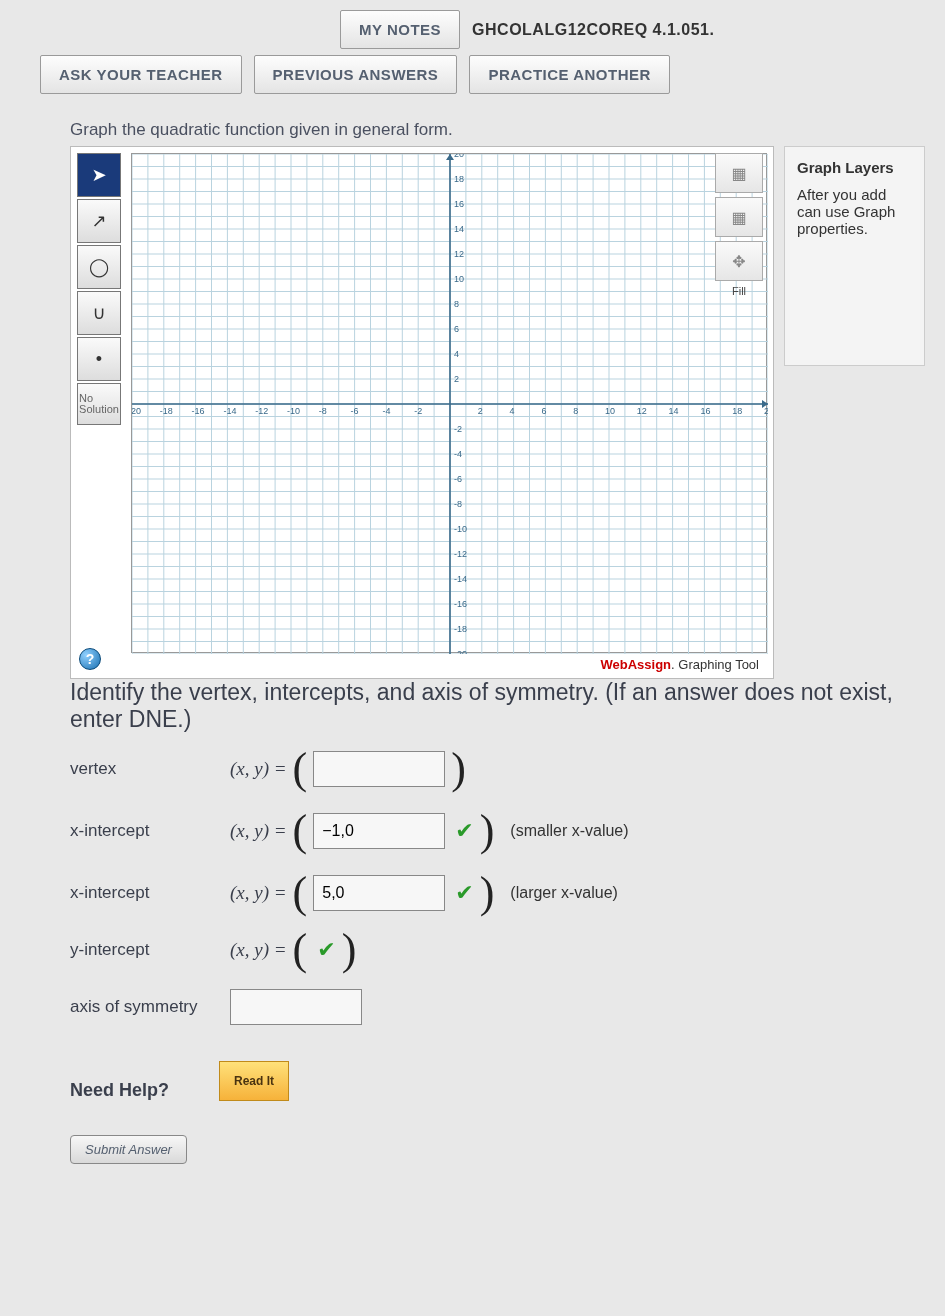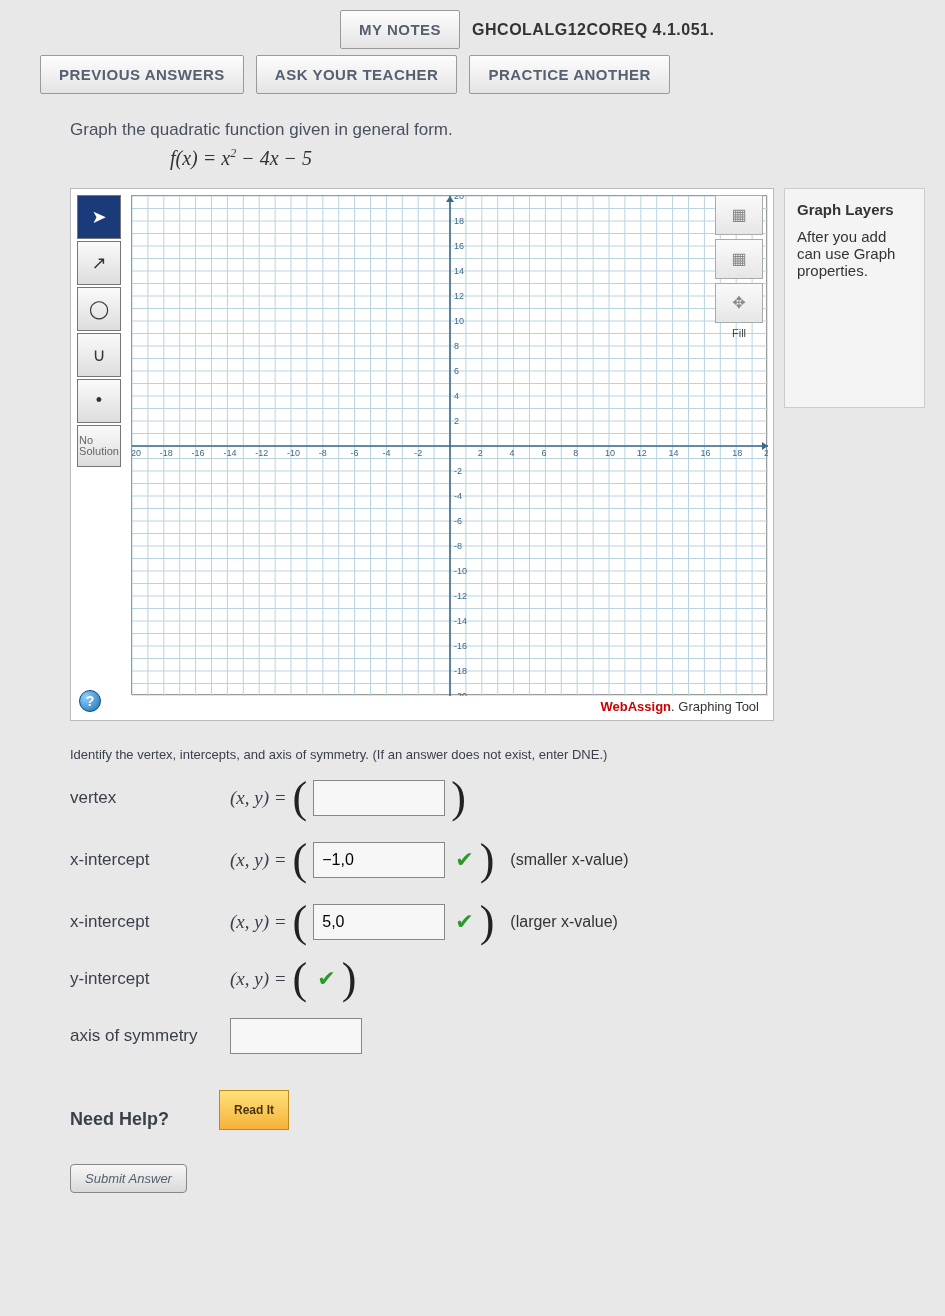--- a/index.html
+++ b/index.html
@@ -112,23 +112,22 @@
   }
   .side-panel .hdr { font-weight:bold; margin-bottom:10px; }
   .brand {
     text-align:right;
     font-size:13px;
     color:#333;
     padding:4px 8px 0 0;
   }
   .brand b { color:#c00; }
   .identify {
-    margin-top:26px;
     color:#3a3f4c;
-    font-size:13px;
+    font-size:23px;
   }
   .answer-grid {
     margin-top:18px;
     display:grid;
     grid-template-columns: 160px auto;
     row-gap:26px;
     align-items:center;
     font-size:17px;
     color:#3a3f4c;
   }
@@ -180,28 +179,27 @@
   }
 </style>
 </head>
 <body>
 
 <div class="button-row" style="margin-left:300px;">
   <button class="wa-button">MY NOTES</button>
   <span class="qid">GHCOLALG12COREQ 4.1.051.</span>
 </div>
 <div class="button-row">
+  <button class="wa-button">ASK YOUR TEACHER</button>
   <button class="wa-button">PREVIOUS ANSWERS</button>
-  <button class="wa-button">ASK YOUR TEACHER</button>
   <button class="wa-button">PRACTICE ANOTHER</button>
 </div>
 
 <div class="content">
   <div class="prompt">Graph the quadratic function given in general form.</div>
-  <div class="formula">f(x) = x<sup>2</sup> − 4x − 5</div>
 
   <div class="grapher-wrap">
     <div class="grapher">
       <div class="toolbar">
         <div class="tool active">
             <span>➤</span>
           </div>
         <div class="tool">
             <span>↗</span>
           </div>

